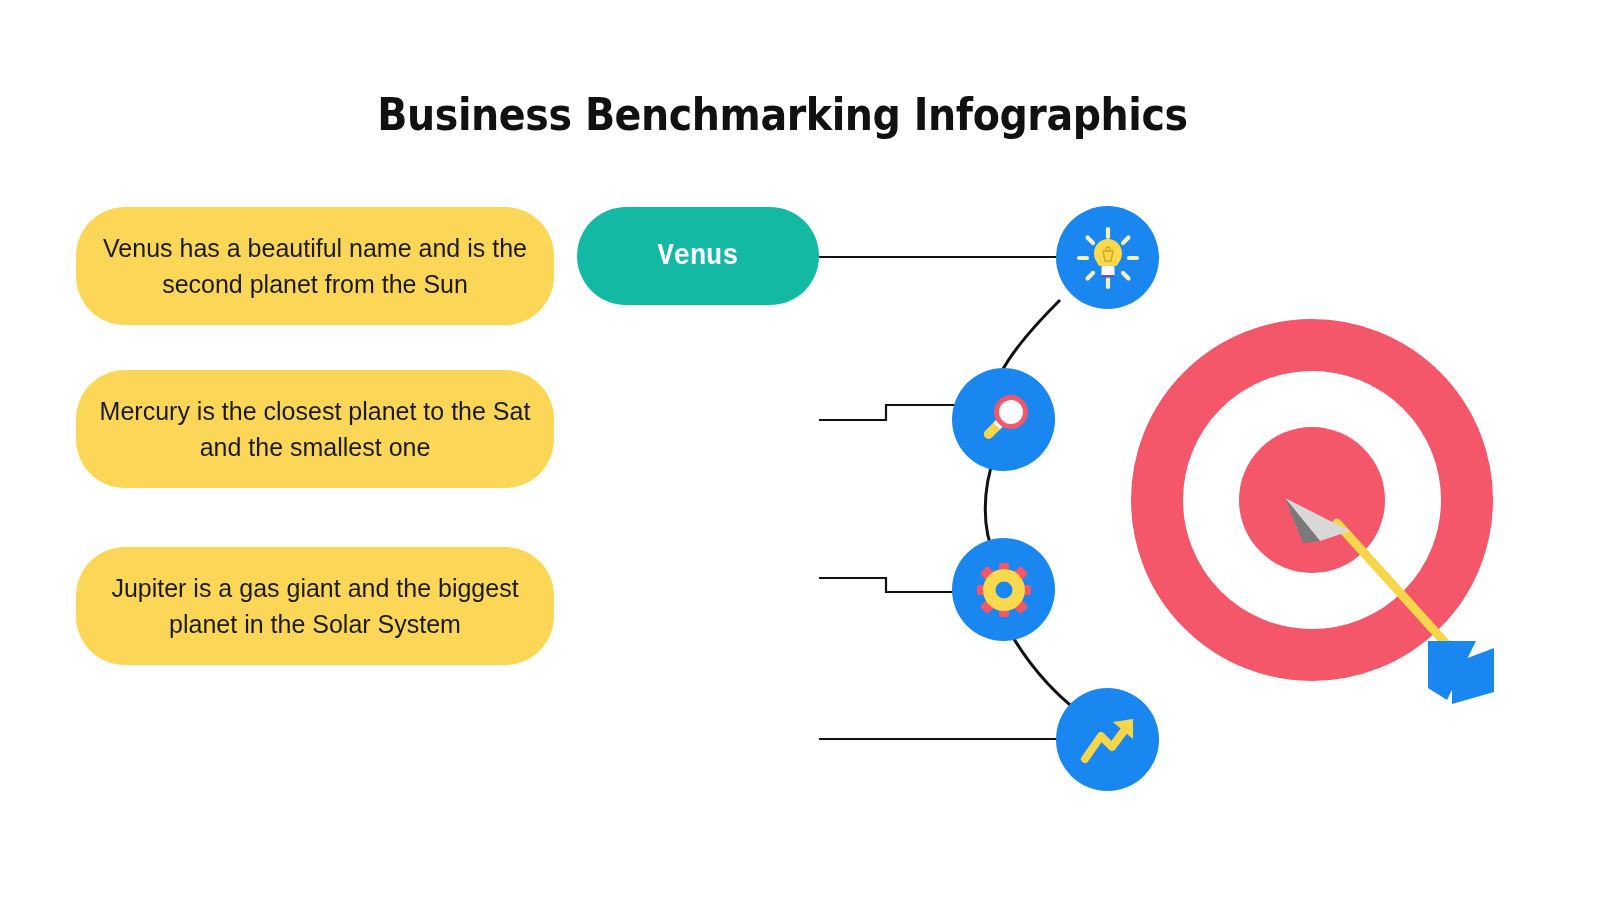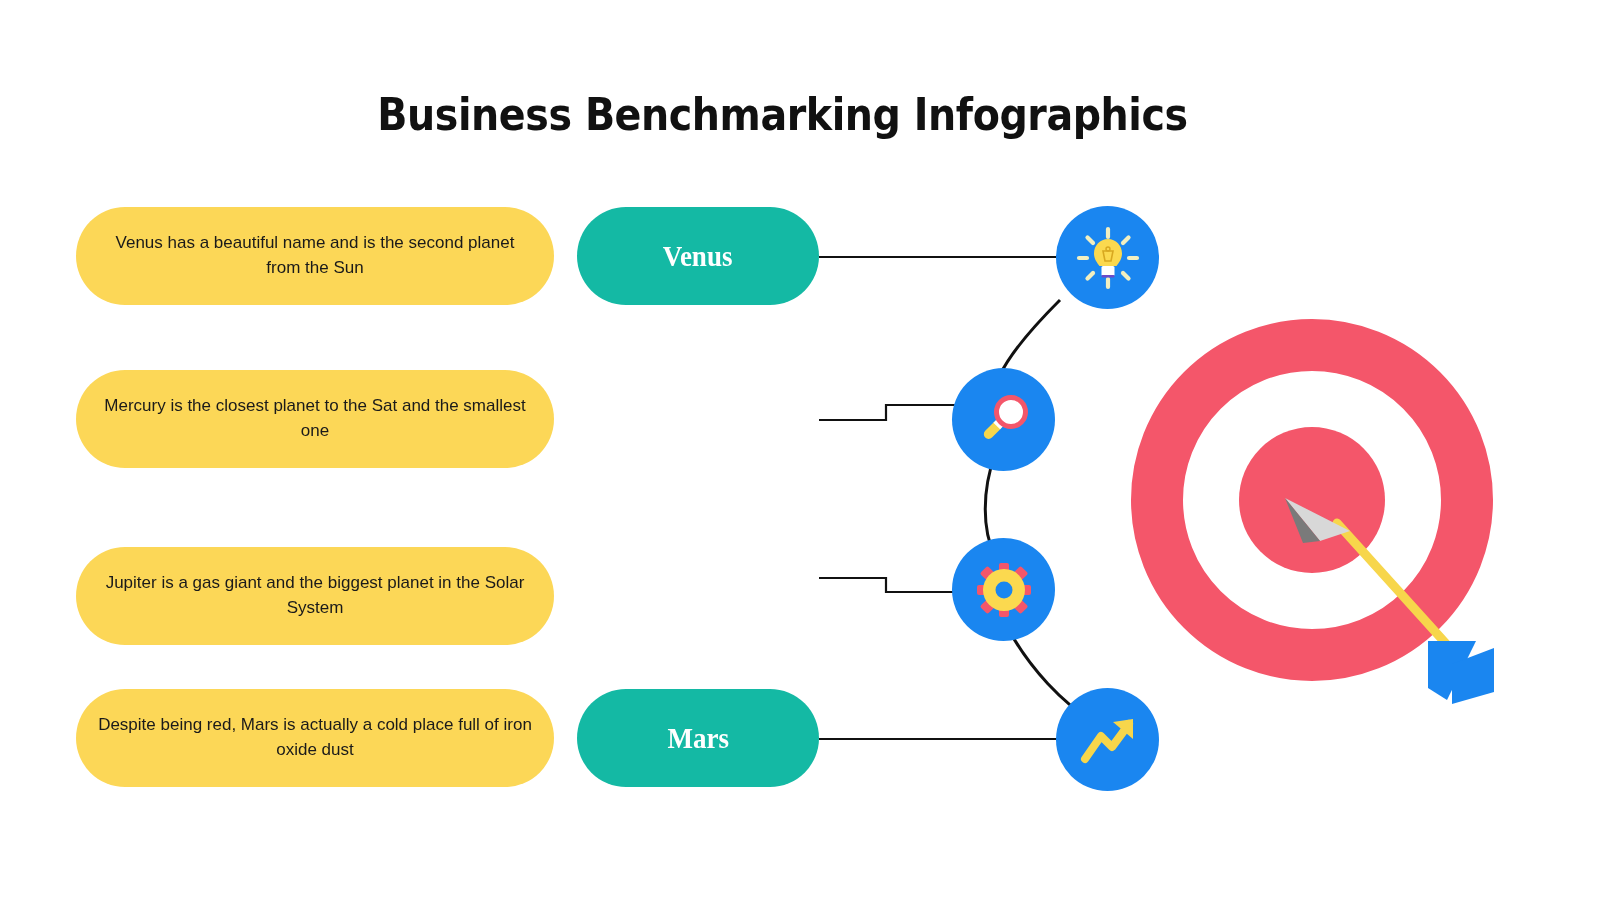--- a/index.html
+++ b/index.html
@@ -39,48 +39,48 @@
     left: 0;
     width: 1600px;
     height: 100px;
   }
 
   .desc-pill {
     position: absolute;
     left: 76px;
     top: 0;
     width: 478px;
-    height: 98px;
+    height: 118px;
     background: #FCD757;
     border-radius: 49px;
     display: flex;
     align-items: center;
     justify-content: center;
     box-sizing: border-box;
     padding: 0 22px;
     text-align: center;
     color: #1a1a1a;
-    font-size: 17px;
+    font-size: 25px;
     line-height: 1.45;
     font-family: "Liberation Sans", sans-serif;
   }
 
   .name-pill {
     position: absolute;
     left: 577px;
     top: 0;
     width: 242px;
     height: 98px;
     background: #14B9A4;
     border-radius: 49px;
     display: flex;
     align-items: center;
     justify-content: center;
     color: #ffffff;
-    font-family: Liberation Serif, serif;
+    font-family: Liberation Mono, monospace;
     font-weight: 700;
     font-size: 30px;
     letter-spacing: 0px;
     transform-origin: center center;
   }
   .name-pill > span {
     display: inline-block;
     transform: scaleX(0.9);
   }
 
@@ -140,26 +140,20 @@
   </div>
 </div>
 
 <div class="row" style="top:547px;">
   <div class="desc-pill">
     <span>Jupiter is a gas giant and the biggest planet in the Solar System</span>
   </div>
 </div>
 
 <div class="row" style="top:689px;">
-  <div class="desc-pill">
-    <span>Despite being red, Mars is actually a cold place full of iron oxide dust</span>
-  </div>
-  <div class="name-pill">
-    <span>Mars</span>
-  </div>
 </div>
 
 <div class="icon-circle" style="left:1056px; top:206px;">
   <svg width="66" height="66" viewBox="0 0 66 66">
     <g stroke="#F2EFC0" stroke-width="4.2" stroke-linecap="round">
       <line x1="33" y1="4" x2="33" y2="12"></line>
       <line x1="33" y1="54" x2="33" y2="62"></line>
       <line x1="4" y1="33" x2="12" y2="33"></line>
       <line x1="54" y1="33" x2="62" y2="33"></line>
       <line x1="12.5" y1="12.5" x2="18" y2="18"></line>

